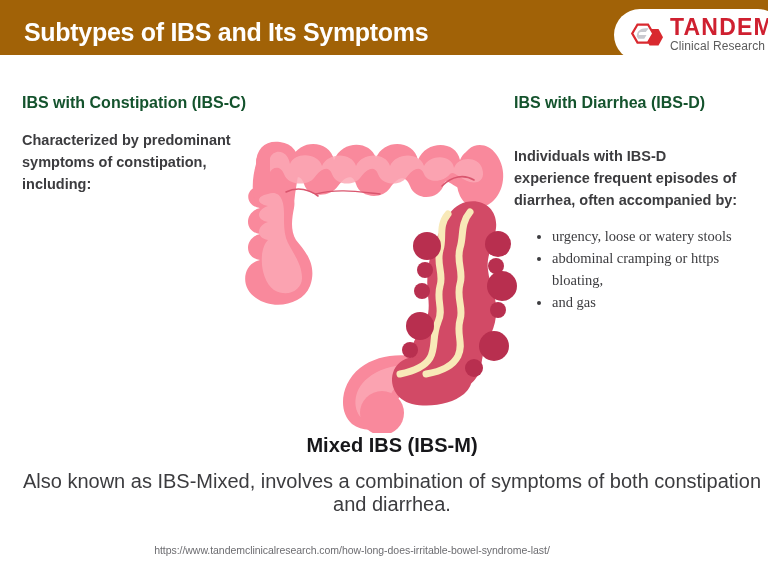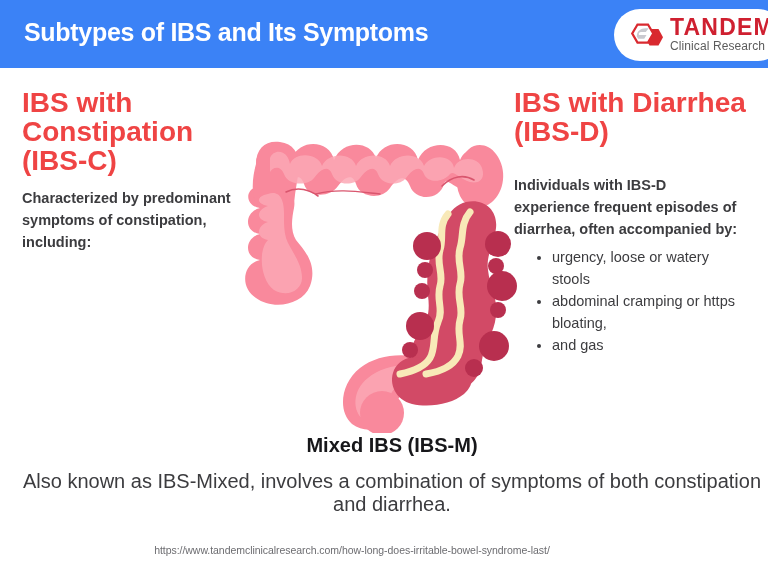--- a/index.html
+++ b/index.html
@@ -12,22 +12,22 @@
     background: #ffffff;
     font-family: "Liberation Sans", sans-serif;
     overflow: hidden;
     position: relative;
   }
 
   
   #header-bar {
     position: absolute;
     left: 0; top: 0;
-    width: 768px; height: 68px;
-    background: #3b82f6;
+    width: 768px; height: 55px;
+    background: #a16207;
   }
   #header-title {
     position: absolute;
     left: 24px; top: 18px;
     font-size: 25px;
     font-weight: bold;
     color: #ffffff;
     letter-spacing: -0.3px;
     white-space: nowrap;
   }
@@ -60,23 +60,23 @@
     font-size: 12px;
     color: #5c5c5c;
     letter-spacing: 0.1px;
     line-height: 14px;
     margin-top: 1px;
     white-space: nowrap;
   }
 
   
   .col-heading {
-    font-size: 28px;
-    font-weight: bold;
-    color: #ef4444;
+    font-size: 16px;
+    font-weight: bold;
+    color: #14532d;
     line-height: 29px;
   }
   .col-body {
     font-size: 14.5px;
     color: #3c3c3f;
     line-height: 22px;
     font-weight: bold;
   }
   .col-list {
     margin: 0;
@@ -98,22 +98,23 @@
   #right-col {
     position: absolute;
     left: 514px; top: 88px;
     width: 232px;
   }
   #right-col .col-body {
     margin-top: 28px;
     margin-left: 0;
   }
   #right-col .col-list {
-    margin-top: 6px;
+    margin-top: 14px;
     margin-left: 16px;
+    font-family: Liberation Serif, serif;
   }
 
   
   #bottom-section {
     position: absolute;
     left: 8px; top: 432px;
     width: 768px;
     text-align: center;
   }
   #bottom-heading {

